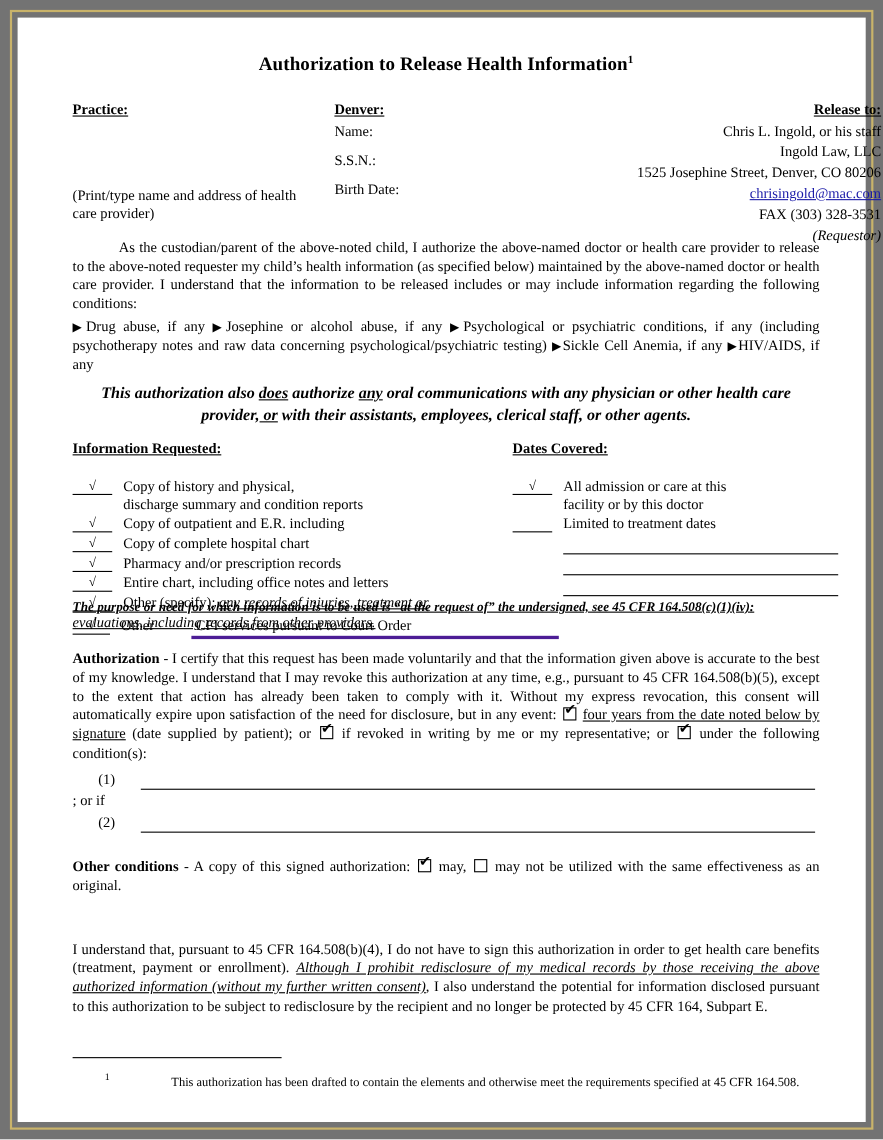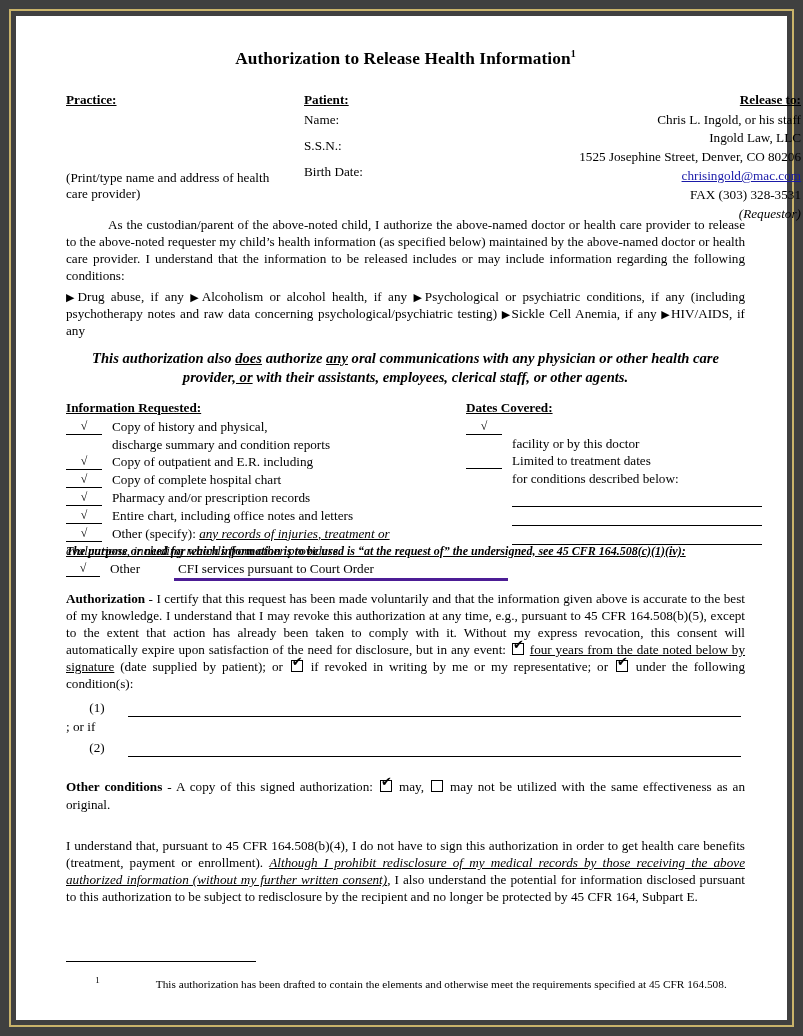--- a/index.html
+++ b/index.html
@@ -8,21 +8,21 @@
     background: #ffffff;
   }
   body {
     font-family: "Liberation Serif", serif;
   }
   .page {
     position: relative;
     width: 803px;
     height: 1036px;
     box-sizing: border-box;
-    background: #404040;
+    background: #737373;
     overflow: hidden;
   }
   .border-outer {
     position: absolute;
     left: 9px;
     top: 9px;
     right: 9px;
     bottom: 9px;
     border: 2px solid #c9b36a;
     box-sizing: border-box;
@@ -115,21 +115,21 @@
   .two-col {
     position: relative;
     margin-top: 12px;
     height: 132px;
   }
   .tc-left { position: absolute; left: 0; top: 0; width: 380px; }
   .tc-right { position: absolute; left: 400px; top: 0; width: 330px; }
   .sec-head {
     font-weight: bold;
     text-decoration: underline;
-    margin-bottom: 3px;
+    margin-bottom: 17px;
   }
   .chk-row {
     display: flex;
     align-items: flex-start;
     margin-bottom: 1px;
     line-height: 1.28;
   }
   .chk-box {
     width: 36px;
     flex: 0 0 36px;
@@ -212,21 +212,21 @@
   .nl-line { flex: 1; border-bottom: 1px solid #000; height: 14px; margin-right: 4px; }
   .orif { margin-top: 2px; }
 
   .other-cond {
     margin-top: 12px;
     text-align: justify;
     line-height: 1.3;
   }
 
   .final-para {
-    margin-top: 24px;
+    margin-top: 41px;
     text-align: justify;
     line-height: 1.3;
   }
   .ul-ital2 { font-style: italic; text-decoration: underline; }
 
   .footnote-sep {
     position: absolute;
     left: 50px;
     bottom: 58px;
     width: 190px;
@@ -261,21 +261,21 @@
     <div class="hdr">
       <div class="col col-practice">
         <div class="hdr-label">Practice:</div>
         <div class="practice-note">
           <div>(Print/type name and address of health</div>
           <div>care provider)</div>
         </div>
       </div>
 
       <div class="col col-patient">
-        <div class="hdr-label">Patient:</div>
+        <div class="hdr-label">Denver:</div>
         <div class="hdr-line">Name:</div>
         <div class="hdr-line">S.S.N.:</div>
         <div class="hdr-line">Birth Date:</div>
       </div>
 
       <div class="col col-release">
         <div class="hdr-label">Release to:</div>
         <div class="hdr-line tight">Chris L. Ingold, or his staff</div>
         <div class="hdr-line tight">Ingold Law, LLC</div>
         <div class="hdr-line tight">1525 Josephine Street, Denver, CO  80206</div>
@@ -284,21 +284,21 @@
         <div class="i">(Requestor)</div>
       </div>
     </div>
 
     <div class="para">
       <span class="indent"></span><span>As the custodian/parent of the above-noted child, I authorize the above-named doctor or health care provider to release to the above-noted requester my child’s health information (as specified below) maintained by the above-named doctor or health care provider.  I understand that the information to be released includes or may include information regarding the following conditions:</span>
     </div>
 
     <div class="conds">
       <span class="arrow">▶</span><span>Drug abuse, if any</span>
-      <span class="arrow">▶</span><span>Alcoholism or alcohol health, if any</span>
+      <span class="arrow">▶</span><span>Josephine or alcohol abuse, if any</span>
       <span class="arrow">▶</span><span>Psychological or psychiatric conditions, if any (including psychotherapy notes and raw data concerning psychological/psychiatric testing)</span>
       <span class="arrow">▶</span><span>Sickle Cell Anemia, if any</span>
       <span class="arrow">▶</span><span>HIV/AIDS, if any</span>
     </div>
 
     <div class="bold-stmt">
       <span>This authorization also </span><span class="u">does</span><span> authorize </span><span class="u">any</span><span> oral communications with any physician or other health care provider,</span><span class="u"> or</span><span> with their assistants, employees, clerical staff, or other agents.</span>
     </div>
 
     <div class="two-col">
@@ -335,28 +335,28 @@
           </div>
         </div>
         <div class="sub-line ul-ital" style="margin-left:0;">evaluations, including records from other providers.</div>
       </div>
 
       <div class="tc-right">
         <div class="sec-head">Dates Covered:</div>
 
         <div class="chk-row">
           <div class="chk-box">√</div>
+          <div class="chk-txt">All admission or care at this</div>
         </div>
         <div class="sub-line">facility or by this doctor</div>
 
         <div class="chk-row">
           <div class="chk-box blank"></div>
           <div class="chk-txt">Limited to treatment dates</div>
         </div>
-        <div class="sub-line">for conditions described below:</div>
 
         <div class="wline"></div>
         <div class="wline"></div>
         <div class="wline"></div>
       </div>
     </div>
 
     <div class="purpose">The purpose or need for which information is to be used is “at the request of” the undersigned, see 45 CFR 164.508(c)(1)(iv):</div>
     <div class="purpose-row">
       <div class="chk-box">√</div>

